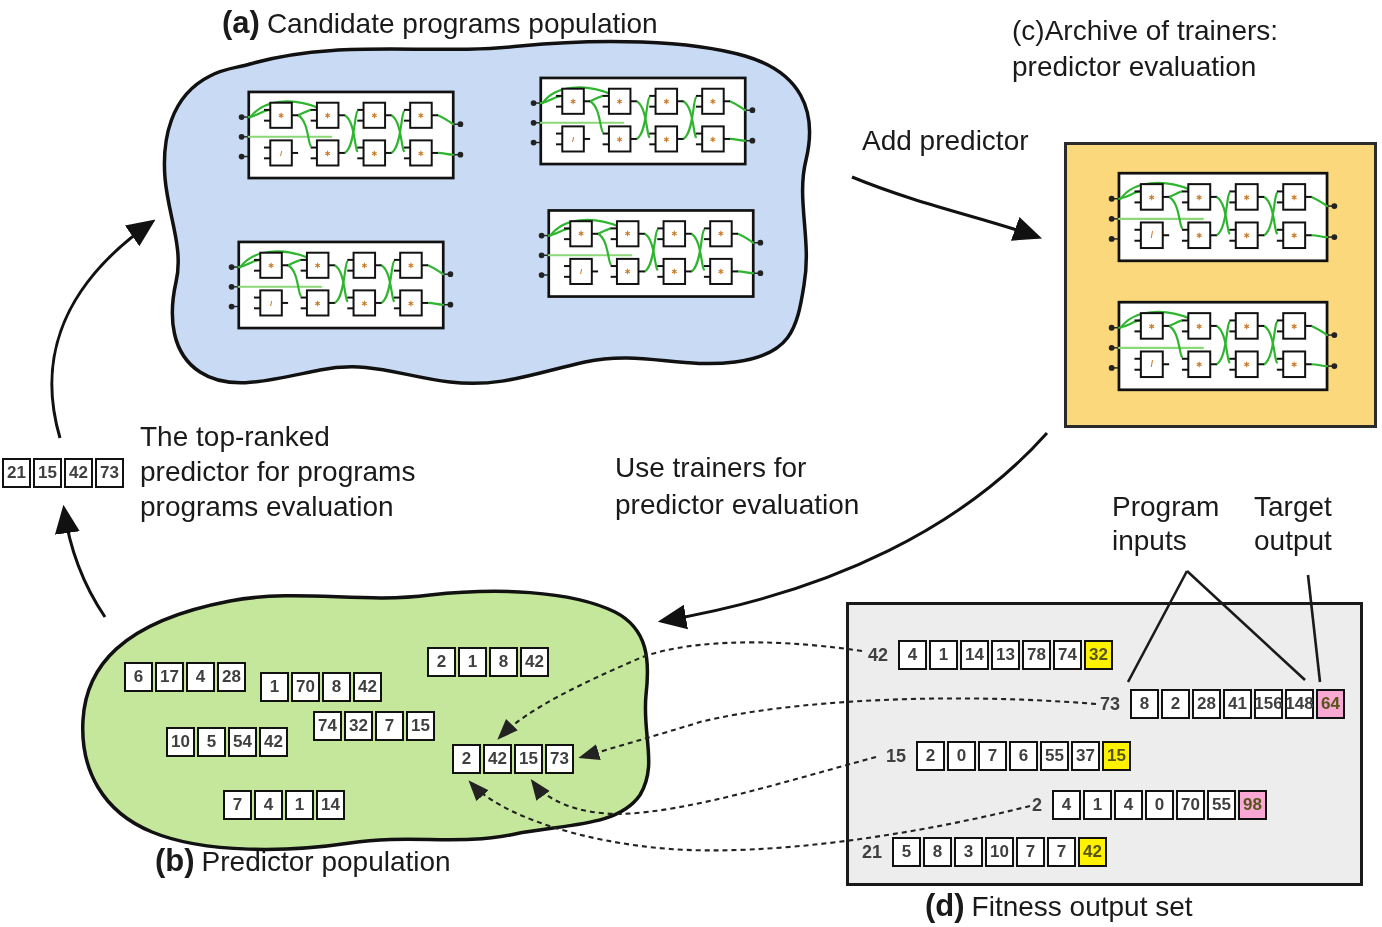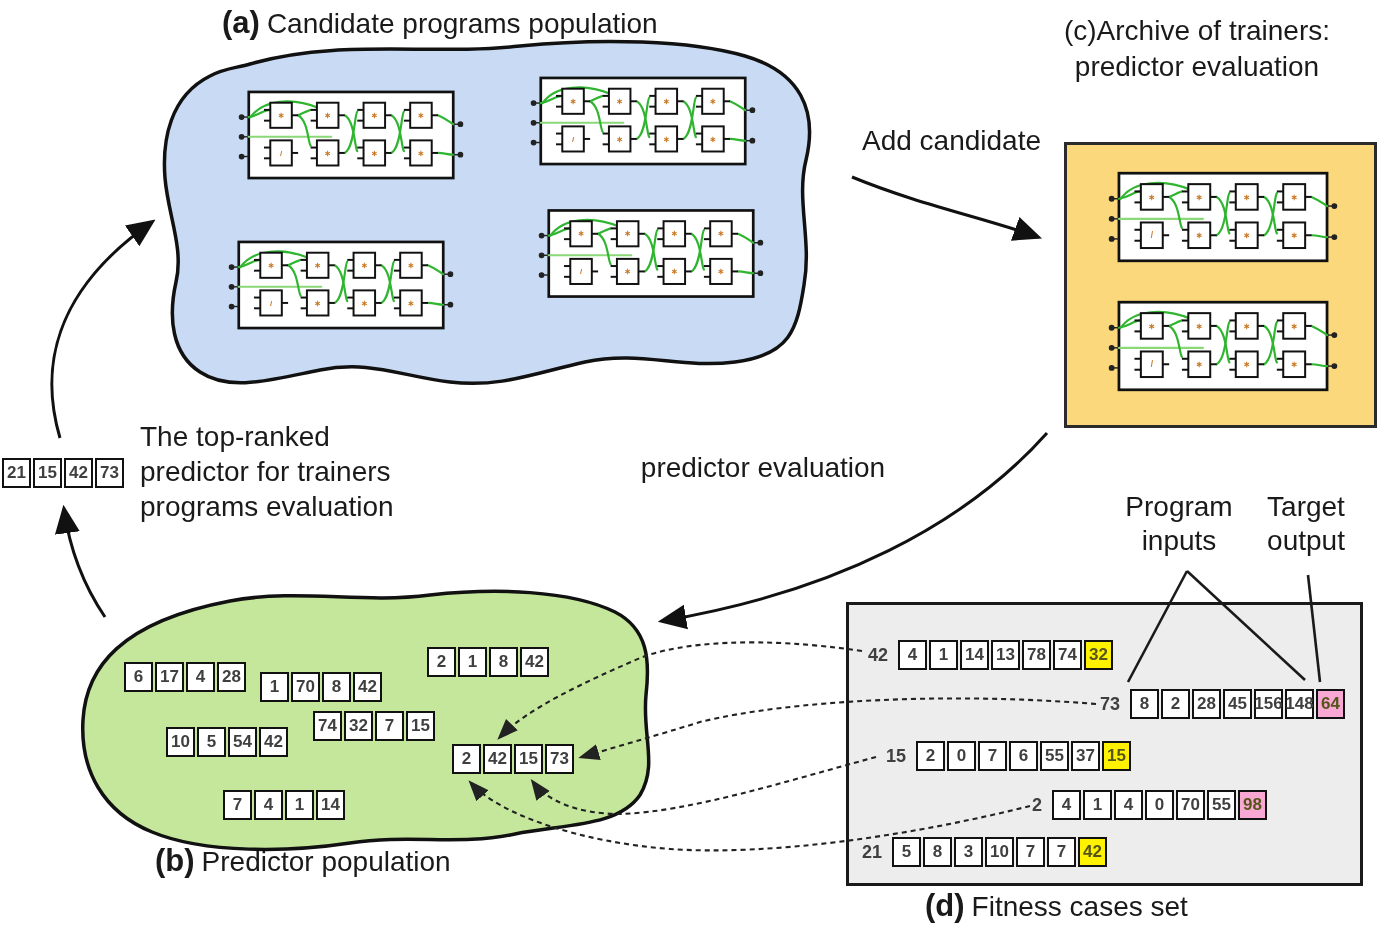--- a/index.html
+++ b/index.html
@@ -16,21 +16,21 @@
         width:25px;height:26px;border:2px solid #111;background:#fff;
         font-size:17px;font-weight:bold;color:#3f3f3f;}
   .cell.yellow{color:#55551a;}
   .fit-row{position:absolute;display:flex;align-items:center;gap:2px;}
   .row-label{display:inline-block;width:32px;text-align:right;padding-right:8px;
              font-size:18px;font-weight:bold;color:#3f3f3f;}
   
   .caption{position:absolute;font-size:28px;white-space:nowrap;}
   .caption .tag{font-weight:bold;font-size:31px;margin-right:7px;}
   .tblock{position:absolute;font-size:28px;line-height:35px;}
-  .center{text-align:center;}
+  .center{}
 </style>
 </head>
 <body>
 
 <div class="canvas">
 
   <svg width="0" height="0" style="position:absolute" aria-hidden="true">
     <defs>
       <g id="prog-sym">
         <rect x="12" y="2" width="228" height="96" fill="#ffffff" stroke="#111" stroke-width="3"></rect>
@@ -180,47 +180,48 @@
 
   <div class="caption" style="left:222px;top:5px">
     <span class="tag">(a)</span><span>Candidate programs population</span>
   </div>
 
   <div class="tblock center" style="left:1012px;top:13px;width:370px;line-height:36px">
     <div><span class="tag">(c)</span><span>Archive of trainers:</span></div>
     <div>predictor evaluation</div>
   </div>
 
-  <div class="caption" style="left:862px;top:125px">Add candidate</div>
+  <div class="caption" style="left:862px;top:125px">Add predictor</div>
 
   <div class="tblock" style="left:140px;top:419px">
     <div>The top-ranked</div>
-    <div>predictor for trainers</div>
+    <div>predictor for programs</div>
     <div>programs evaluation</div>
   </div>
 
   <div class="tblock center" style="left:615px;top:449px;width:296px;line-height:37px">
+    <div>Use trainers for</div>
     <div>predictor evaluation</div>
   </div>
 
   <div class="tblock center" style="left:1254px;top:490px;width:104px;line-height:34px">
     <div>Target</div>
     <div>output</div>
   </div>
   <div class="tblock center" style="left:1112px;top:490px;width:134px;line-height:34px">
     <div>Program</div>
     <div>inputs</div>
   </div>
 
   <div class="caption" style="left:155px;top:843px">
     <span class="tag">(b)</span><span>Predictor population</span>
   </div>
 
   <div class="caption" style="left:925px;top:888px">
-    <span class="tag">(d)</span><span>Fitness cases set</span>
+    <span class="tag">(d)</span><span>Fitness output set</span>
   </div>
 
   <div class="num-array" style="left:2px;top:458px">
       <span class="cell">21</span>
       <span class="cell">15</span>
       <span class="cell">42</span>
       <span class="cell">73</span>
     </div>
 
   <div class="num-array" style="left:124px;top:662px">
@@ -277,21 +278,21 @@
         <span class="cell">74</span>
       </span>
     <span class="cell yellow" style="background: rgb(255, 242, 0);">32</span>
   </div>
   <div class="fit-row" style="left:1088px;top:689px">
     <span class="row-label">73</span>
     <span class="num-array" style="position:static">
         <span class="cell">8</span>
         <span class="cell">2</span>
         <span class="cell">28</span>
-        <span class="cell">45</span>
+        <span class="cell">41</span>
         <span class="cell">156</span>
         <span class="cell">148</span>
       </span>
     <span class="cell yellow" style="background: #f9a8d4;">64</span>
   </div>
   <div class="fit-row" style="left:874px;top:741px">
     <span class="row-label">15</span>
     <span class="num-array" style="position:static">
         <span class="cell">2</span>
         <span class="cell">0</span>

